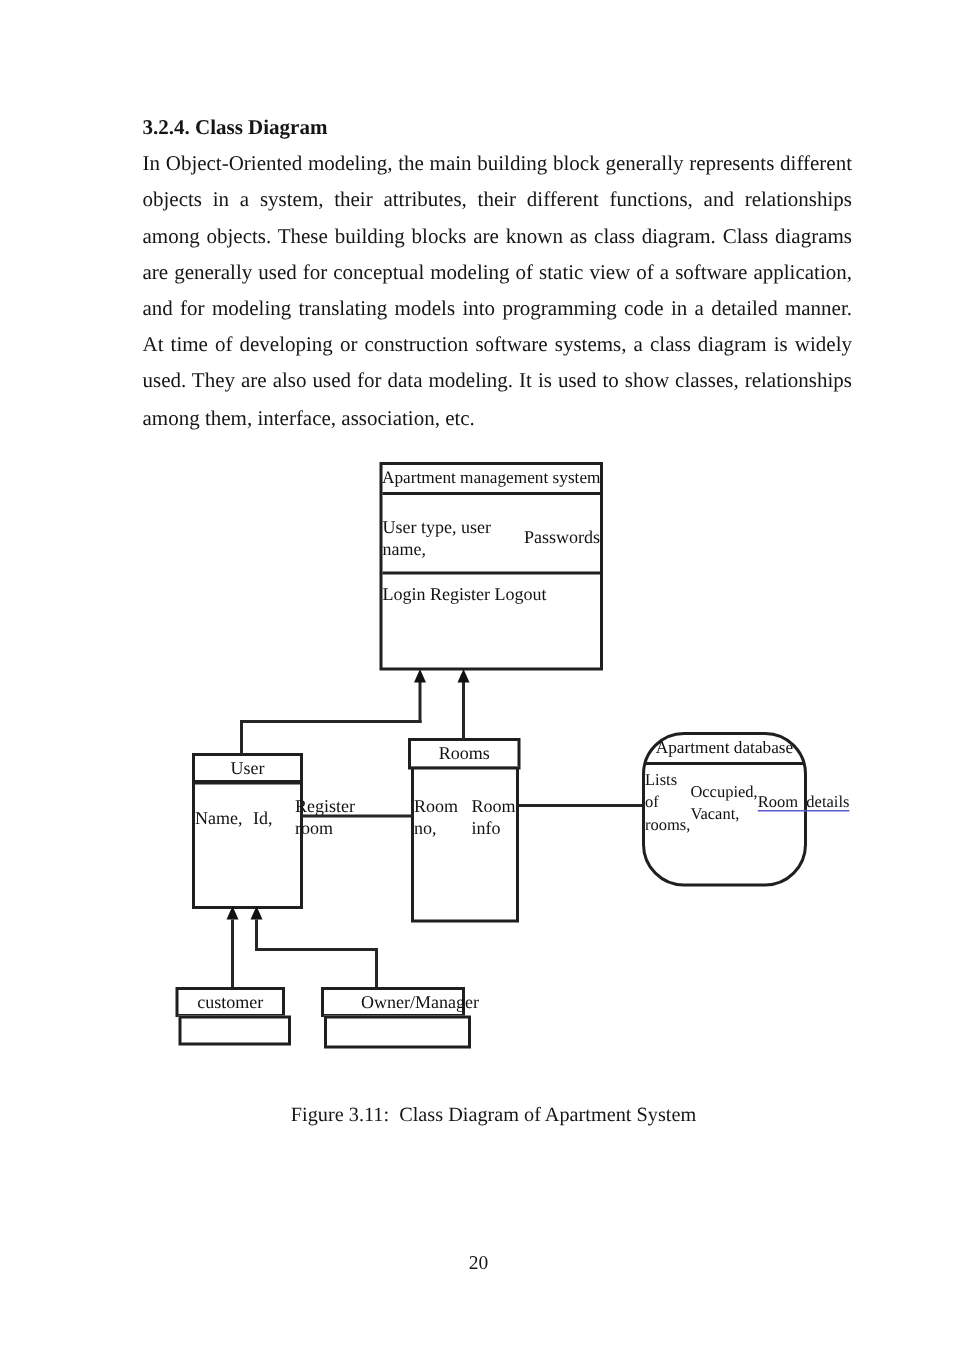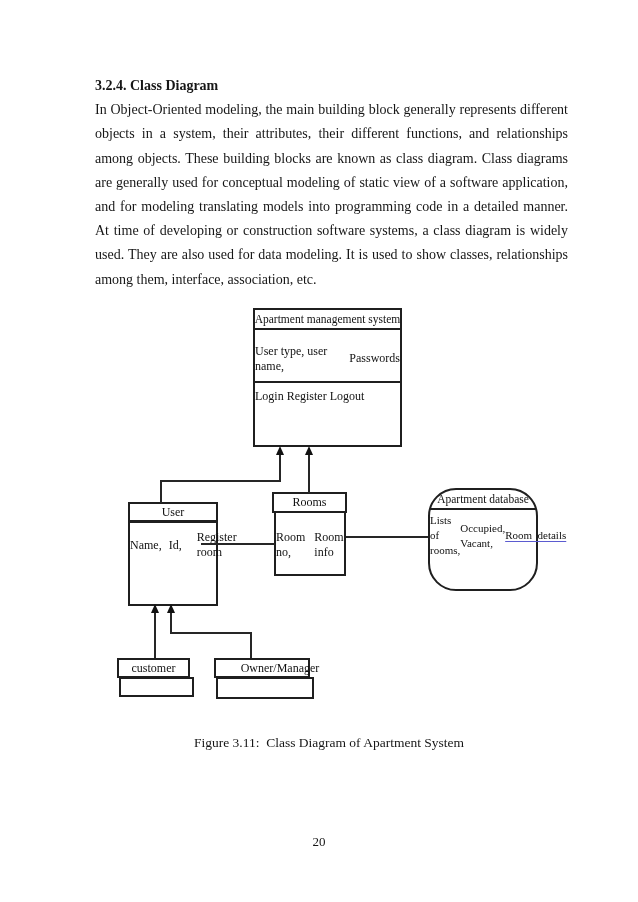--- a/index.html
+++ b/index.html
@@ -76,31 +76,31 @@
       <div>User type, user name,</div>
       <div>Passwords</div>
     </div>
     <div class="uml-c" style="padding-top:6px;gap:3px;">
       <div>Login</div>
       <div>Register</div>
       <div>Logout</div>
     </div>
   </div>
 
-  <div class="uml" style="left:128px;top:502px;width:90px;height:104px;">
+  <div class="uml" style="left:128px;top:502px;width:74px;height:104px;">
     <div class="uml-h" style="height:19px;border-bottom-width:3px;">User</div>
     <div class="uml-c" style="padding-top:7px;gap:7px;">
       <div>Name,</div>
       <div>Id,</div>
       <div class="left-attr">Register room</div>
     </div>
   </div>
 
   <div class="uml uml-h" style="left:272px;top:492px;width:75px;height:21px;border-bottom-width:2px;">Rooms</div>
-  <div class="uml" style="left:274px;top:511px;width:72px;height:65px;">
+  <div class="uml" style="left:274px;top:511px;width:72px;height:104px;">
     <div class="uml-c" style="padding-top:17px;gap:9px;">
       <div>Room no,</div>
       <div>Room info</div>
     </div>
   </div>
 
   <div class="uml" style="left:428px;top:488px;width:110px;height:103px;border-radius:28px;">
     <div class="uml-h" style="height:20px;font-size:11.5px;">Apartment database</div>
     <div class="uml-c" style="padding-top:3px;font-size:11px;">
       <div>Lists of rooms,</div>

